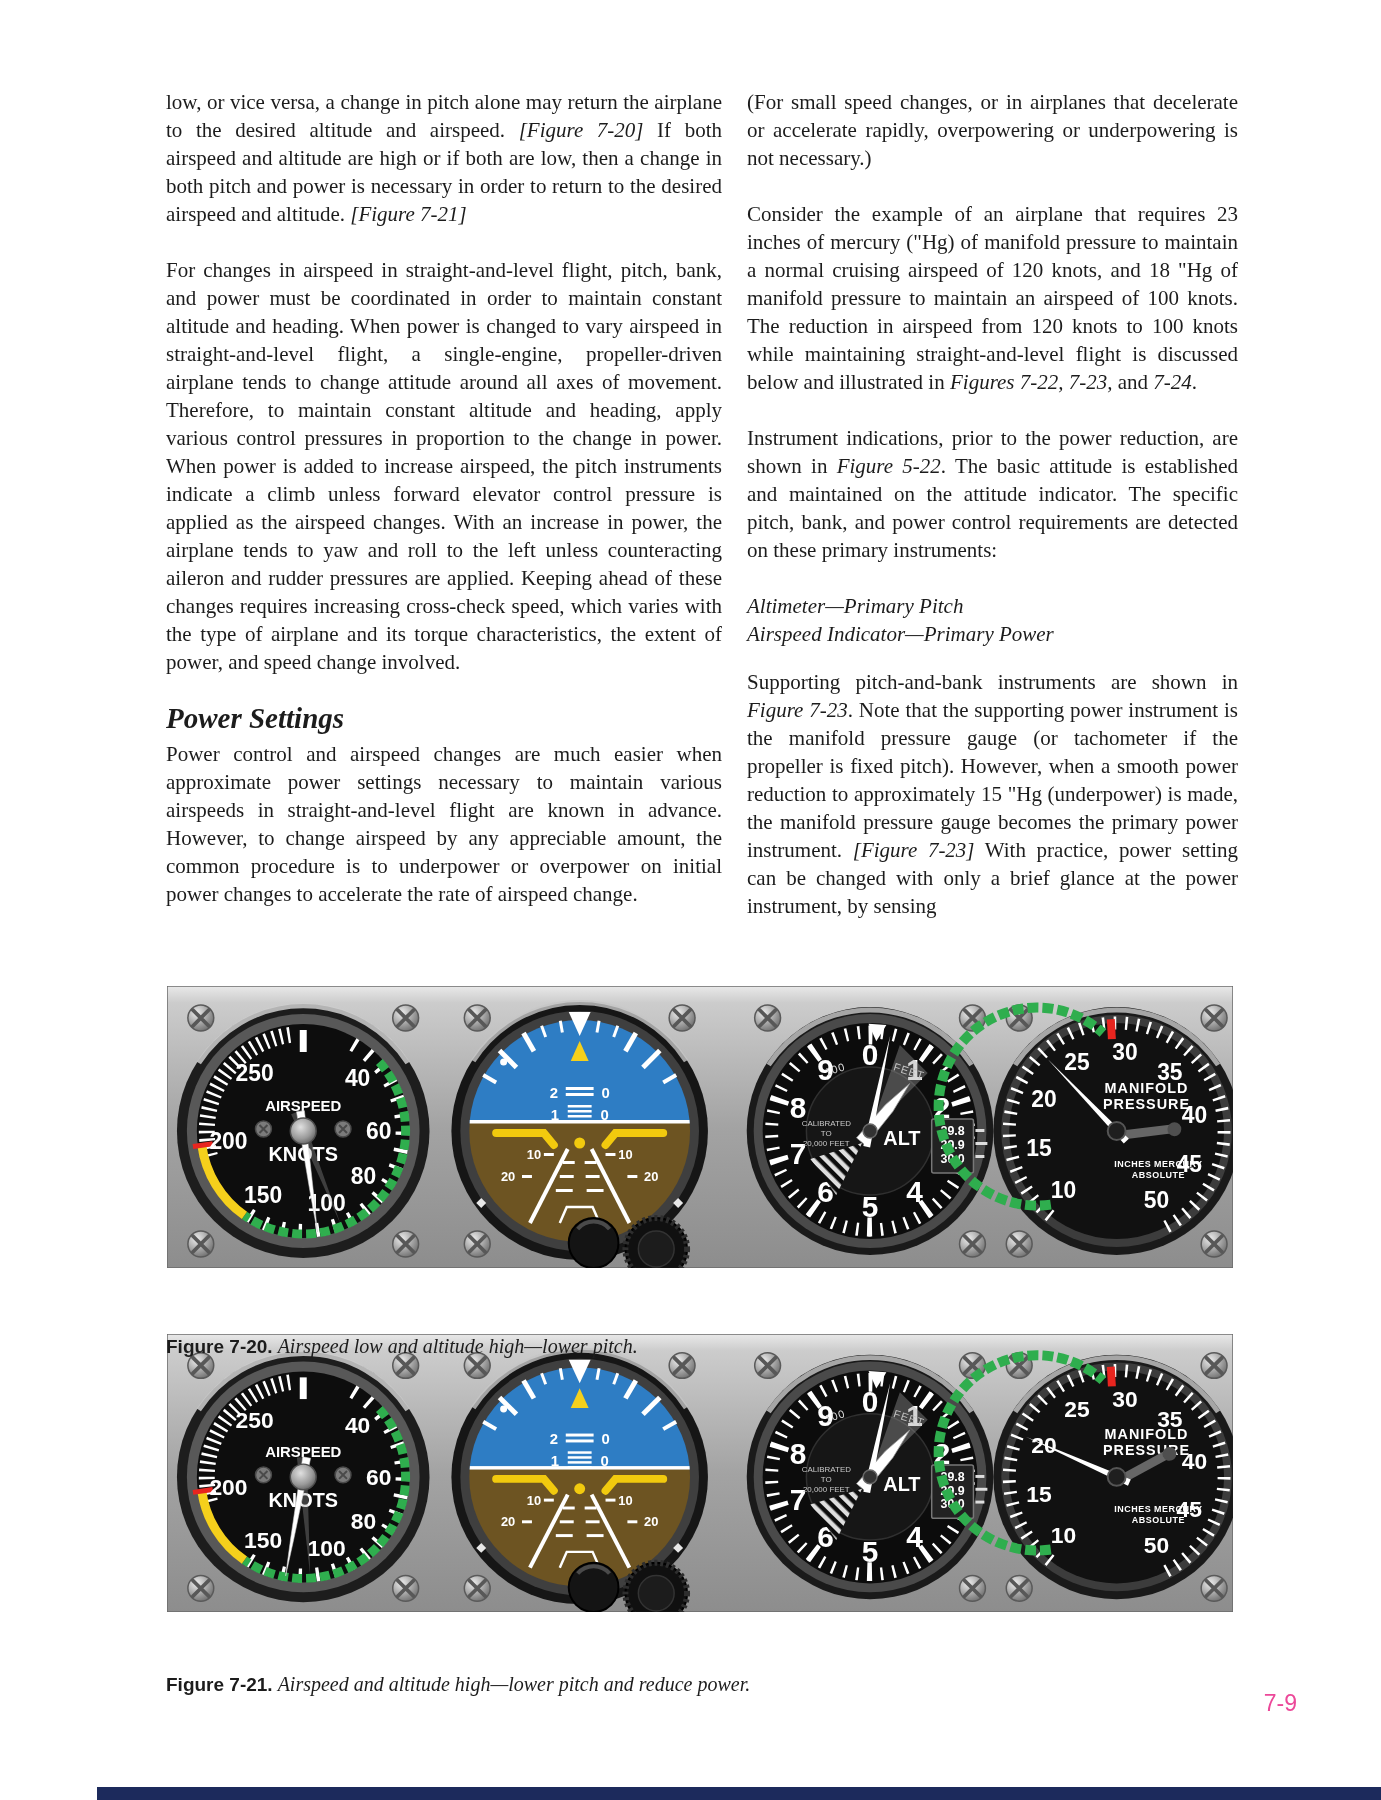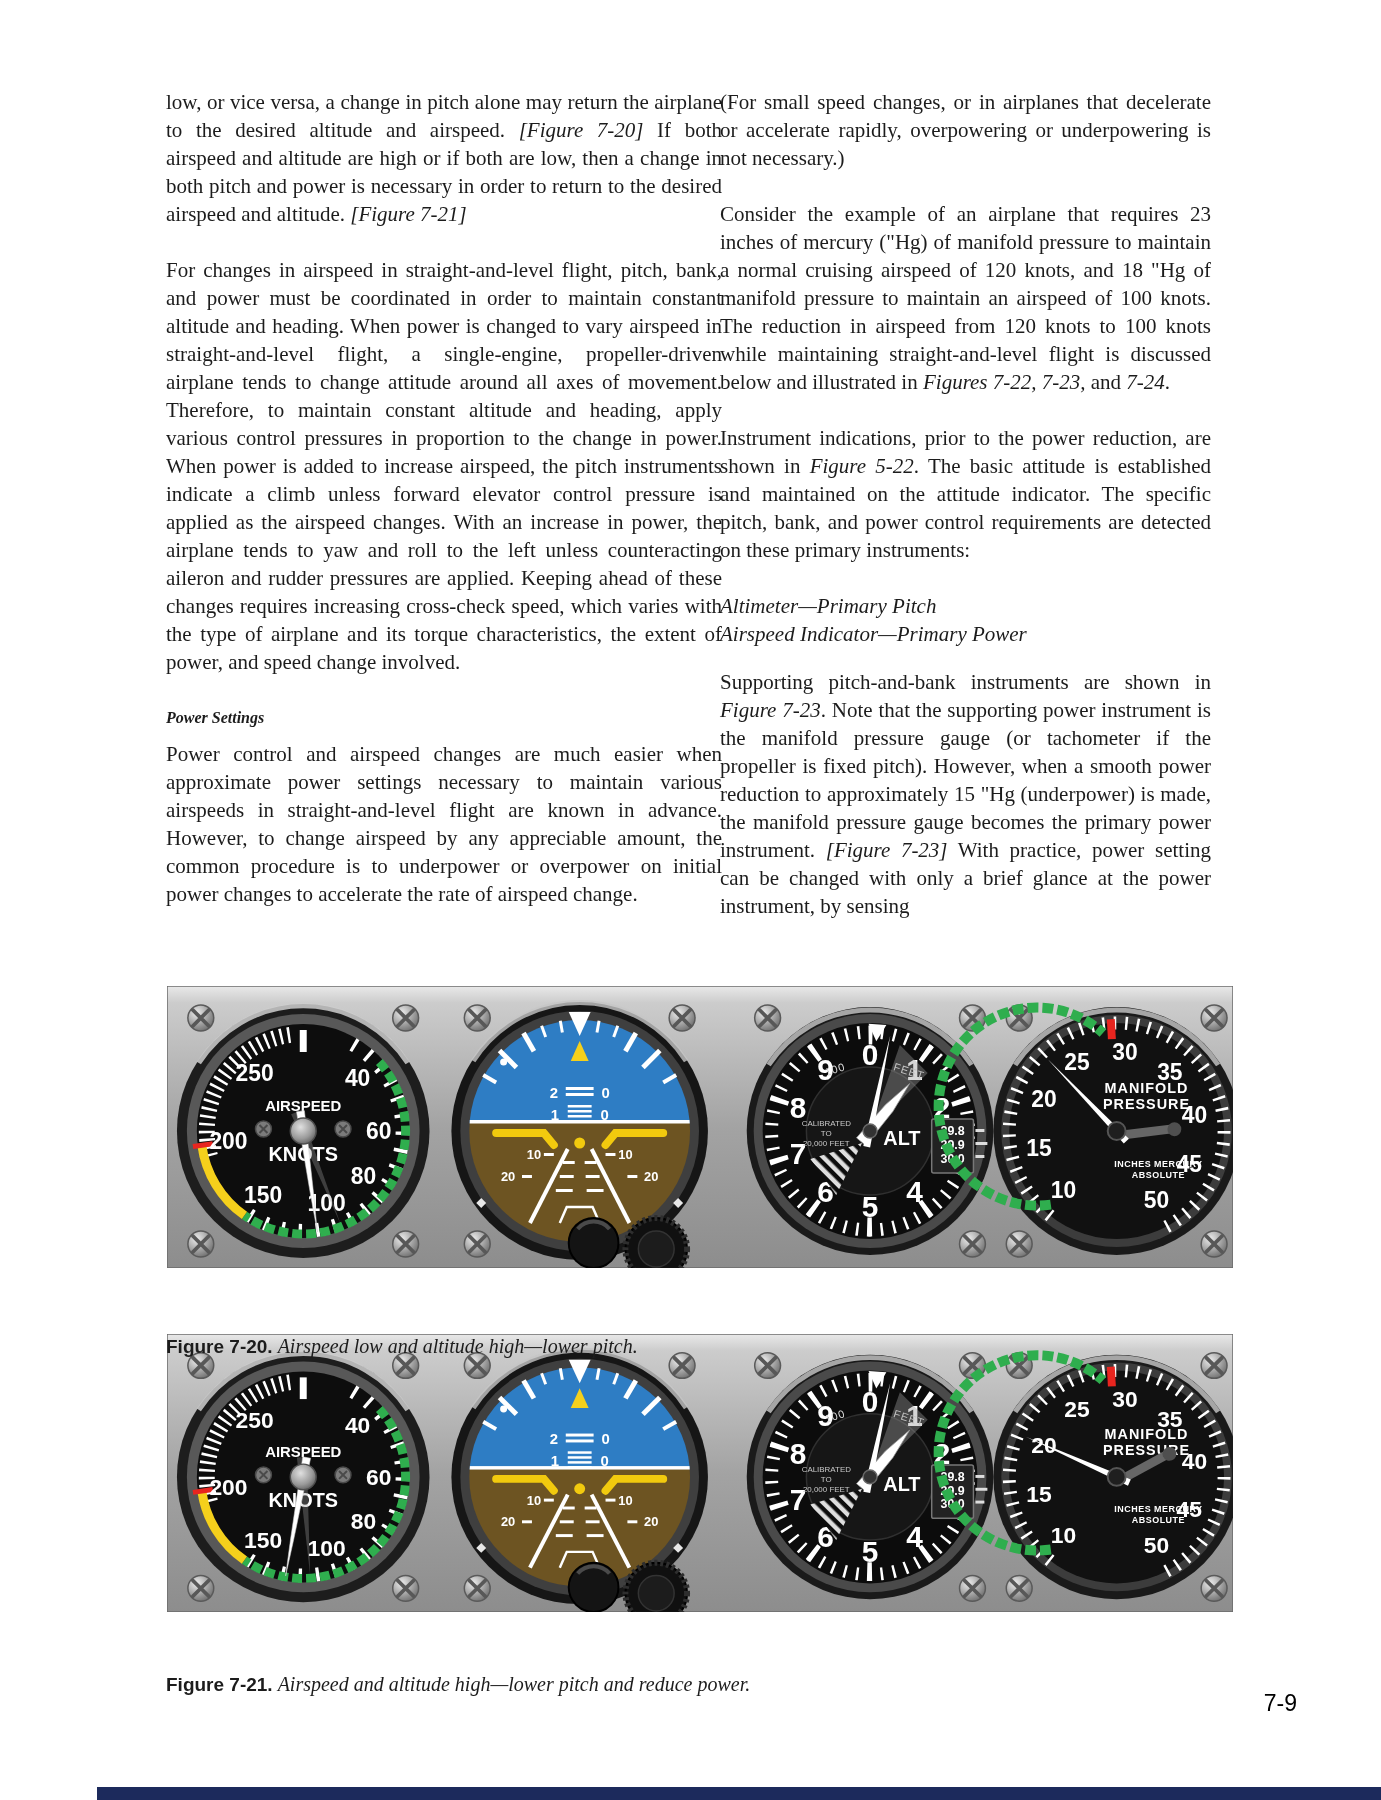--- a/index.html
+++ b/index.html
@@ -2,36 +2,36 @@
 <html><head>
 <meta charset="utf-8">
 <style>
   html,body{margin:0;padding:0;}
   body{
     width:1381px;height:1800px;position:relative;background:#ffffff;
     font-family:"Liberation Serif", serif;color:#1c1c1c;overflow:hidden;
   }
   .col{position:absolute;top:88px;font-size:21px;line-height:28px;text-align:justify;}
   .col-left{left:166px;width:556px;}
-  .col-right{left:720px;width:491px;}
+  .col-right{left:747px;width:491px;}
   .col p{margin:0 0 28px 0;}
   .it{font-style:italic;}
-  .power-heading{font-size:16px;font-weight:bold;font-style:italic;margin:2px 0 8px 0;}
+  .power-heading{font-size:29px;font-weight:bold;font-style:italic;margin:2px 0 8px 0;}
   .plain-list p{margin:0;}
   .plain-list{margin-bottom:20px;font-style:italic;}
   .figure{position:absolute;left:167px;width:1066px;}
   .figure svg{display:block;width:100%;height:100%;}
   #figure-7-20{top:986px;height:282px;}
   #figure-7-21{top:1334px;height:278px;}
   .caption{position:absolute;left:166px;font-size:20px;white-space:nowrap;margin-top:44px;}
   #caption-7-20{top:1291px;}
   #caption-7-21{top:1629px;text-align:center;}
   .caption .cap-label{font-family:"Liberation Sans",sans-serif;font-weight:bold;font-size:19px;}
   .caption .cap-text{font-style:italic;}
-  .page-number{position:absolute;right:84px;top:1690px;font-family:"Liberation Sans",sans-serif;font-size:23px;color:#000000;}
+  .page-number{position:absolute;right:84px;top:1690px;font-family:"Liberation Sans",sans-serif;font-size:23px;color:#ec4899;}
   .footer-bar{position:absolute;left:97px;right:0;bottom:0;height:13px;background:#1c2a5c;}
   
   text{font-family:"Liberation Sans",sans-serif;fill:#ffffff;font-weight:bold;text-anchor:middle;}
   .t23{font-size:23px;} .t30{font-size:30px;} .t20{font-size:20px;} .t15{font-size:15px;}
   .t14{font-size:14.5px;letter-spacing:1px;} .t13{font-size:13px;} .t12{font-size:12.5px;}
   .t11{font-size:11px;font-weight:normal;fill:#ddd;letter-spacing:1px;}
   .t9{font-size:9px;letter-spacing:.5px;} .t8{font-size:8px;fill:#c9c9c9;font-weight:normal;}
 </style>
 </head>
 <body>

